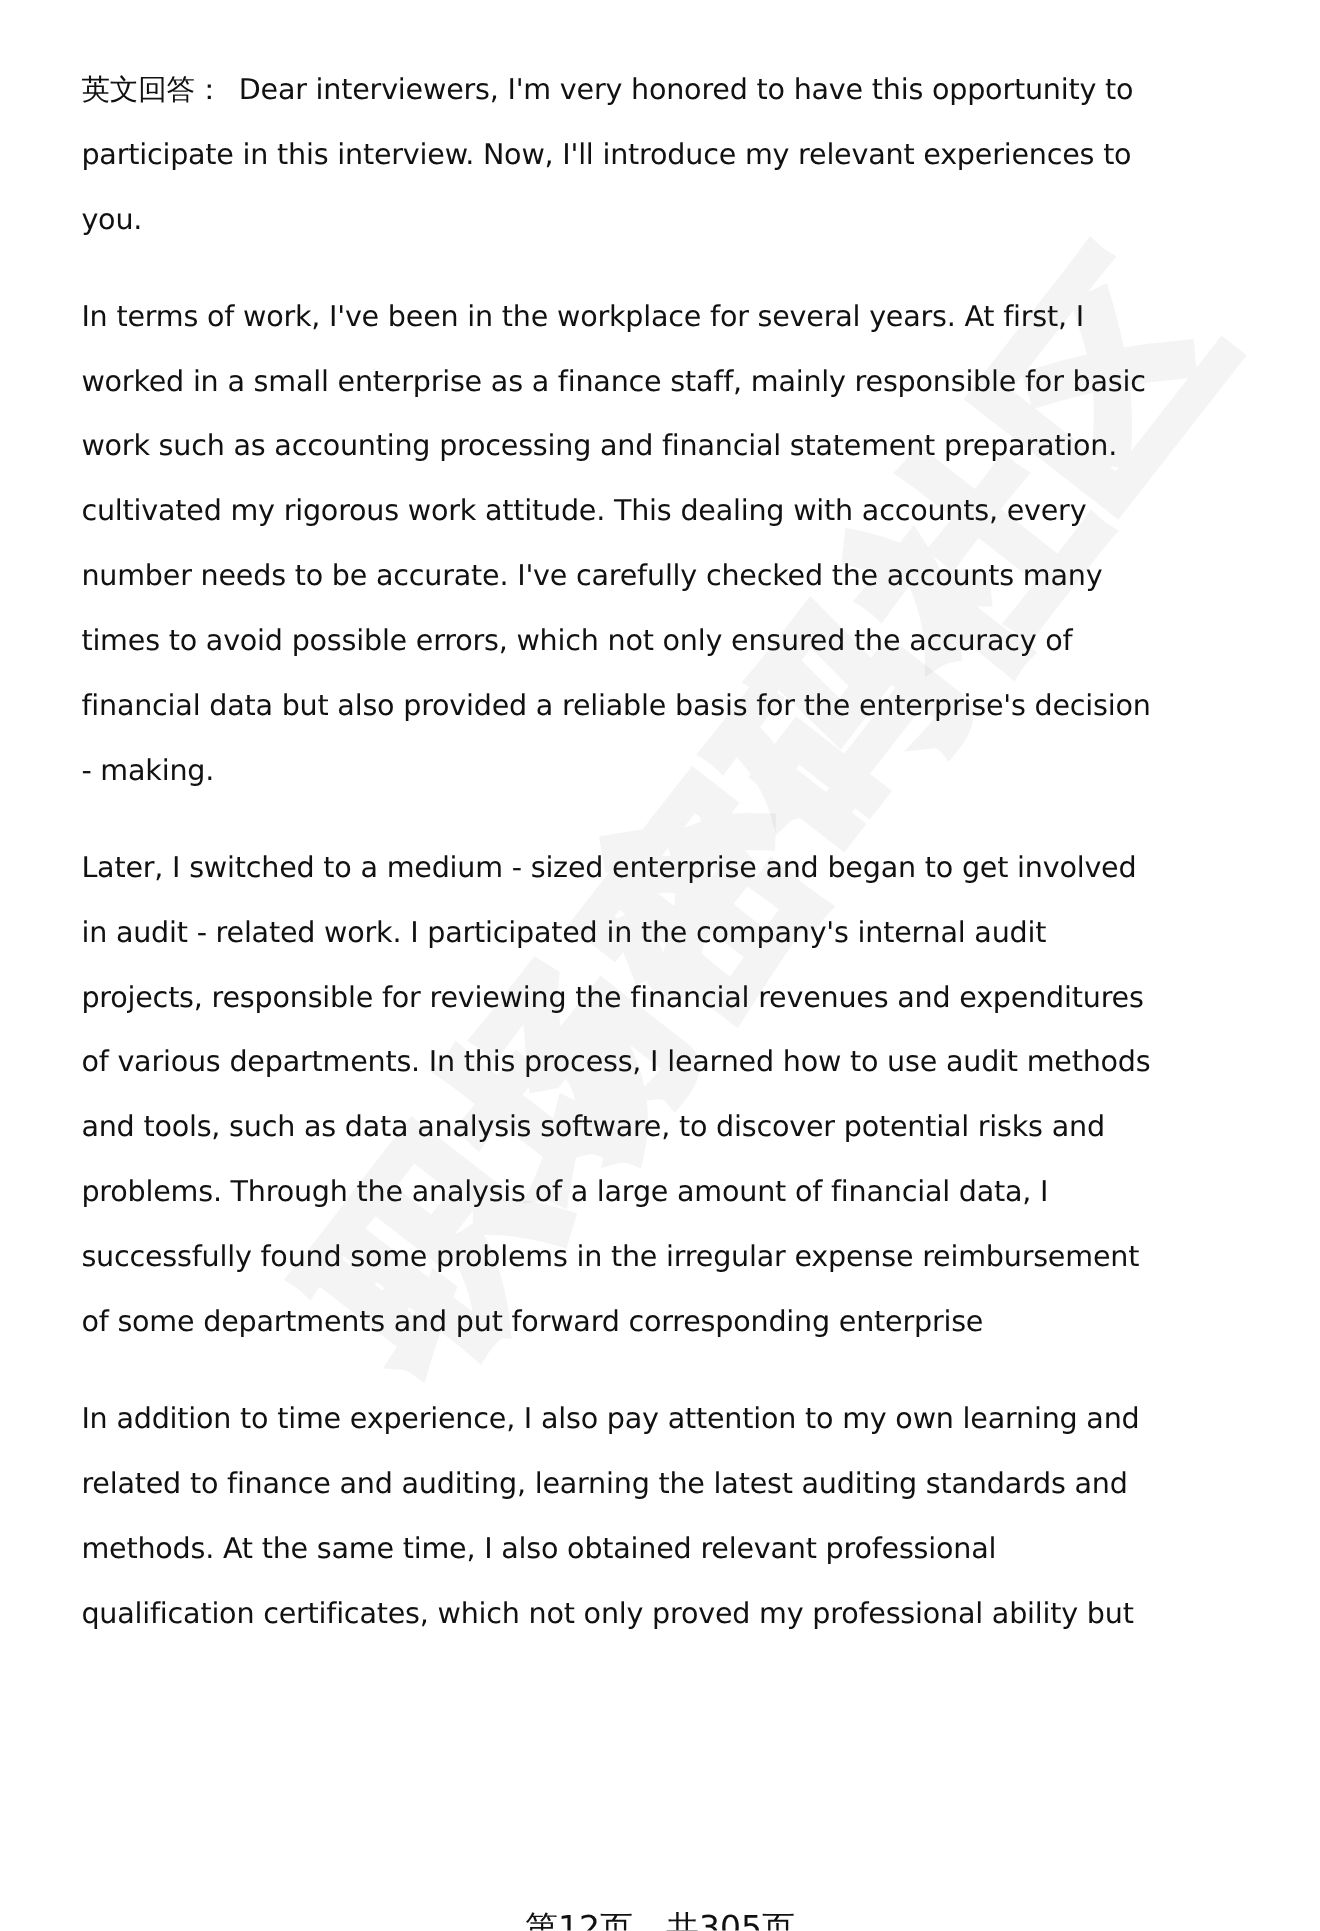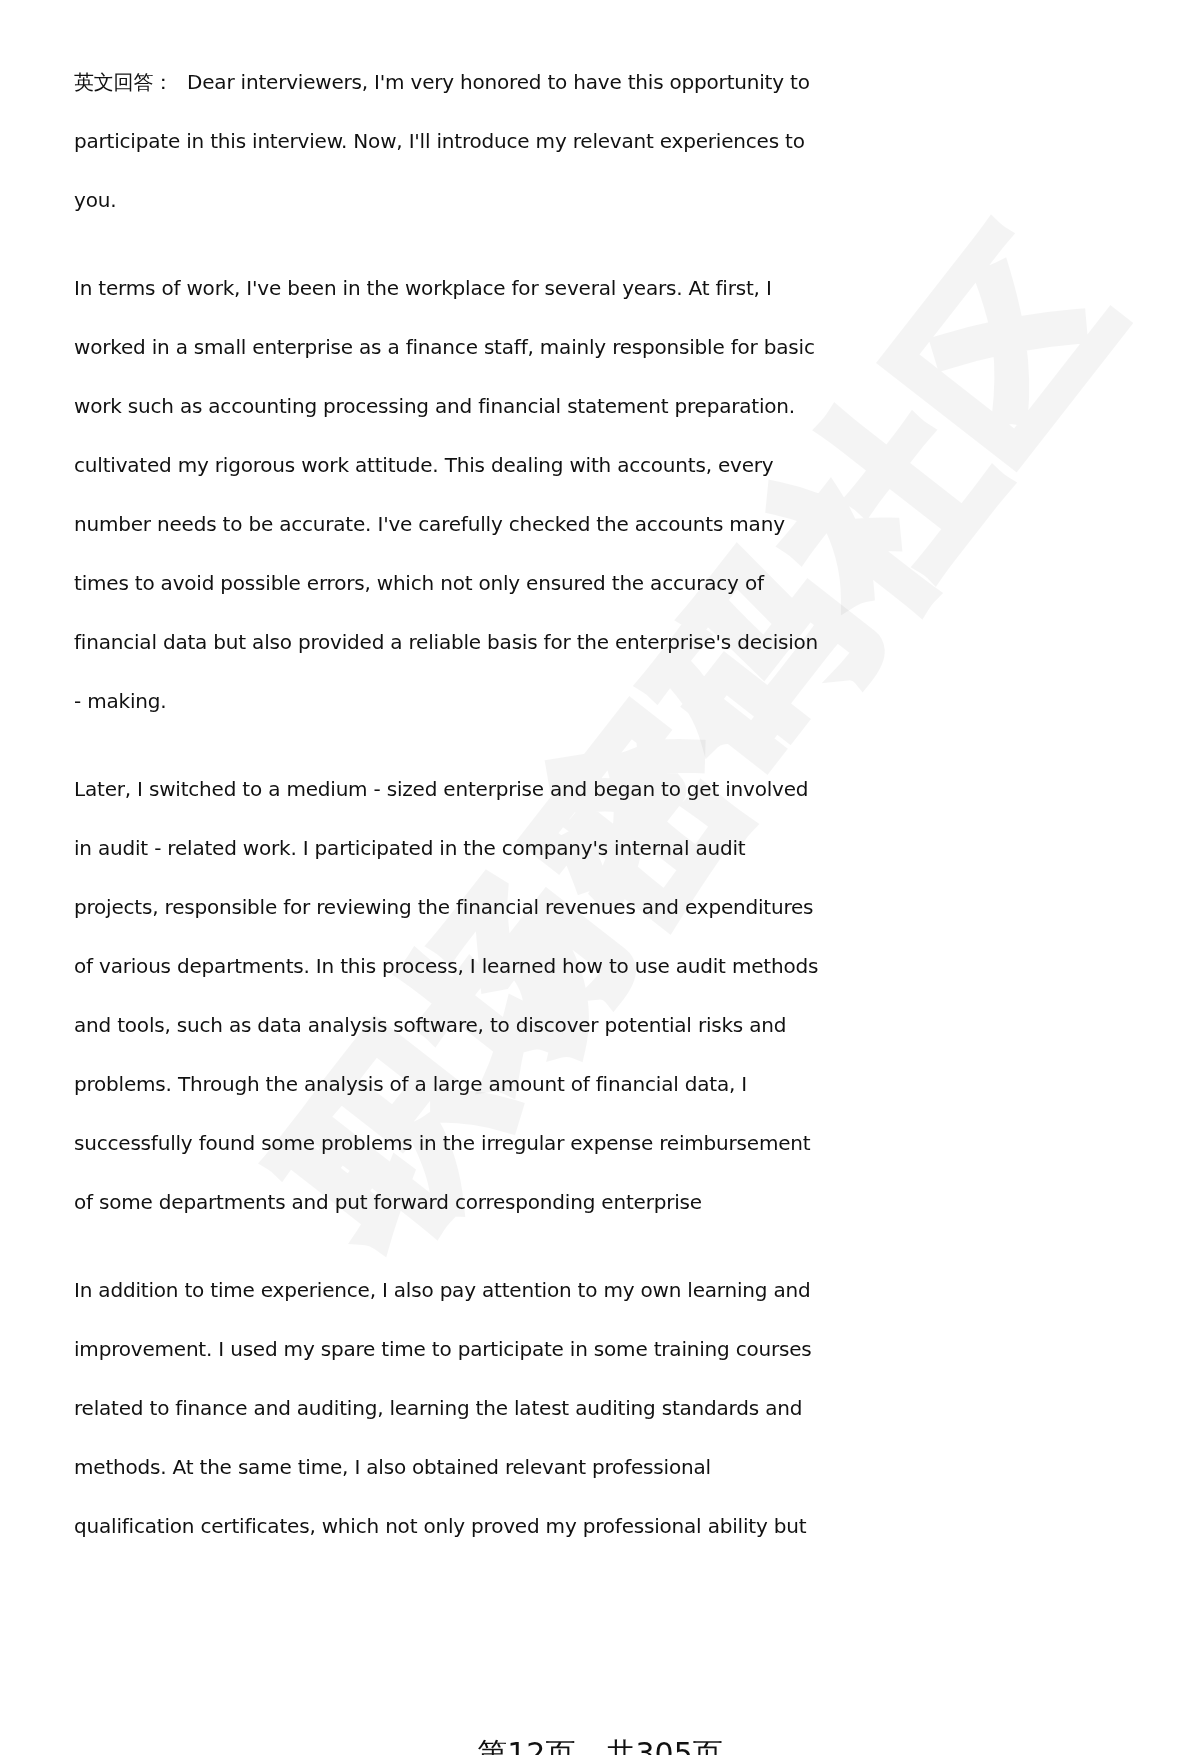--- a/index.html
+++ b/index.html
@@ -7,21 +7,21 @@
          font-family: "DejaVu Sans", "Liberation Sans", sans-serif; color: #111111; }
   .page { position: absolute; left: 0; top: 0; width: 1200px; height: 1755px; }
   .watermark { position: absolute; left: 180px; top: 560px; width: 1000px; height: 200px;
                transform: rotate(-52deg); transform-origin: 50% 50%;
                font-size: 190px; font-weight: bold; letter-spacing: 10px;
                color: transparent; -webkit-text-stroke: 14px rgba(0,0,0,0.045);
                white-space: nowrap; pointer-events: none; z-index: 0;
                font-family: "DejaVu Sans", sans-serif; top: 700px; left: 120px; }
   .content { position: absolute; left: 74px; top: 53px; width: 1080px; z-index: 1; }
   .para { margin: 0 0 29px 0; }
-  .line { display: block; height: 59px; line-height: 59px; font-size: 20px; white-space: nowrap;
+  .line { display: block; height: 59px; line-height: 59px; font-size: 26px; white-space: nowrap;
           letter-spacing: -0.2px; }
   .lead { margin-right: 14px; }
   .footer { position: absolute; left: 0; width: 1200px; top: 1734px; text-align: center;
             font-size: 30px; line-height: 40px; color: #111111; z-index: 1; }
 </style>
 </head>
 <body>
 
 <div class="page">
 
@@ -52,21 +52,20 @@
       <span class="line">projects, responsible for reviewing the financial revenues and expenditures</span>
       <span class="line">of various departments. In this process, I learned how to use audit methods</span>
       <span class="line">and tools, such as data analysis software, to discover potential risks and</span>
       <span class="line">problems. Through the analysis of a large amount of financial data, I</span>
       <span class="line">successfully found some problems in the irregular expense reimbursement</span>
       <span class="line">of some departments and put forward corresponding enterprise</span>
     </p>
 
     <p class="para">
       <span class="line">In addition to time experience, I also pay attention to my own learning and</span>
-      <span class="line">improvement. I used my spare time to participate in some training courses</span>
       <span class="line">related to finance and auditing, learning the latest auditing standards and</span>
       <span class="line">methods. At the same time, I also obtained relevant professional</span>
       <span class="line">qualification certificates, which not only proved my professional ability but</span>
     </p>
 
   </div>
 
   <div class="footer">第12页，共305页</div>
 
 </div>

